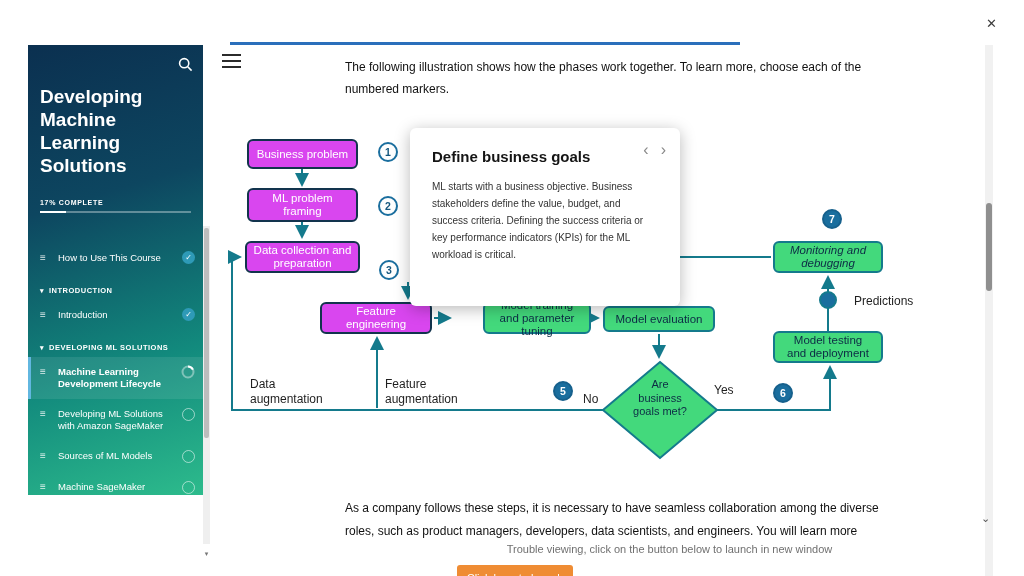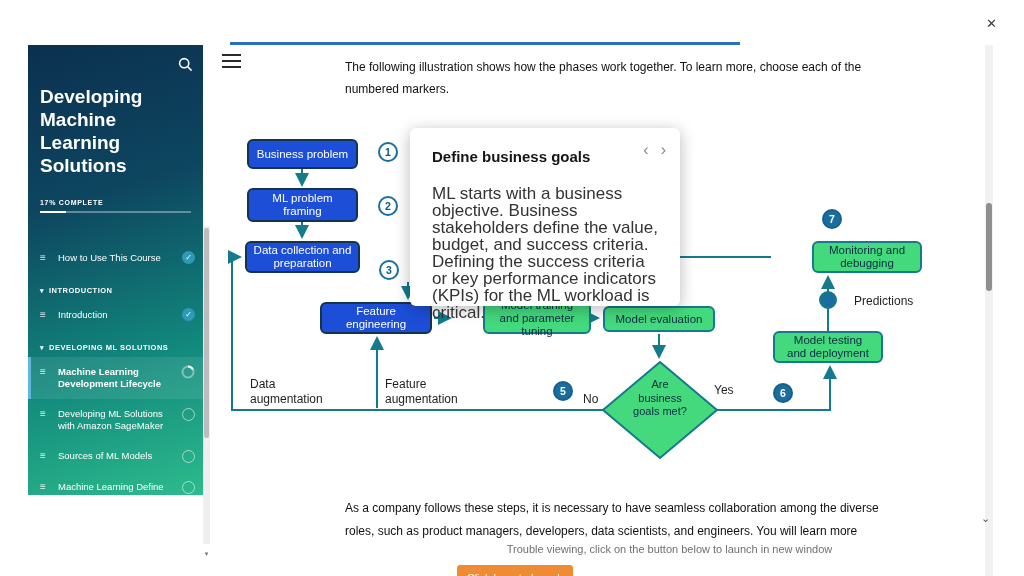--- a/index.html
+++ b/index.html
@@ -41,39 +41,39 @@
   
   .iframe-top-line{position:absolute;left:230px;top:42px;width:510px;height:3px;background:#2a6fbb;}
   .hamburger{position:absolute;left:222px;top:54px;width:19px;background:none;border:none;padding:0;cursor:pointer;}
   .hamburger .bar{height:2px;background:#2b2b2b;margin:0 0 4px;}
   .intro{position:absolute;left:345px;top:56px;font-size:12px;line-height:22px;color:#111;}
 
   
   .connectors{position:absolute;left:0;top:0;}
   .node{position:absolute;display:flex;align-items:center;justify-content:center;text-align:center;
         border-radius:6px;font-size:11.5px;line-height:13px;border:2px solid;box-sizing:border-box;}
-  .node.dark{background:#1d4ed8;border-color:#12344d;color:#fff;}
+  .node.dark{background:#d946ef;border-color:#12344d;color:#fff;}
   .node.green{background:#43d97c;border-color:#147a8c;color:#0d2b45;font-weight:500;}
   .marker{position:absolute;width:16px;height:16px;border-radius:50%;display:flex;align-items:center;
           justify-content:center;font-size:10.5px;font-weight:bold;cursor:pointer;z-index:3;}
   .marker.outline{background:#fdfefe;border:2px solid #1a6e9e;color:#15577e;}
   .marker.solid{background:#1a6e9e;border:2px solid #16608c;color:#fff;}
   .pred-dot{position:absolute;left:819px;top:291px;width:14px;height:14px;border-radius:50%;
             background:#1a6e9e;border:2px solid #147a8c;z-index:3;}
   .flow-label{position:absolute;font-size:12px;line-height:15px;color:#1f1f1f;}
   .decision-text{position:absolute;left:630px;top:378px;width:60px;text-align:center;font-size:11px;
                  line-height:13.5px;color:#0d2b45;font-weight:500;}
 
   
   .popup{position:absolute;left:410px;top:128px;width:270px;height:178px;background:#fff;border-radius:6px;
          box-shadow:0 3px 16px rgba(0,0,0,.28);z-index:10;box-sizing:border-box;}
   .popup h2{margin:20px 22px 0;font-size:15px;color:#151515;}
   .popup .nav{position:absolute;top:14px;right:14px;display:flex;gap:12px;}
   .popup .nav button{background:none;border:none;color:#8a8a8a;font-size:16px;line-height:16px;padding:0;cursor:pointer;}
-  .popup p{margin:20px 22px 0;font-size:17px;line-height:17px;color:#333;}
+  .popup p{margin:13px 22px 0;font-size:10px;line-height:17px;color:#333;}
 
   
   .outro{position:absolute;left:345px;font-size:12px;line-height:16px;color:#111;}
   .trouble{position:absolute;left:203px;top:543px;width:933px;text-align:center;font-size:11px;color:#707070;}
   .launch-btn{position:absolute;left:457px;top:565px;width:116px;height:26px;background:#ef8c33;border:none;
               border-radius:3px;color:#fff;font-size:11px;cursor:pointer;}
 
   
   .main-scroll{position:absolute;left:985px;top:45px;width:8px;height:531px;background:#f1f1f1;}
   .main-scroll .thumb{position:absolute;left:1px;top:158px;width:6px;height:88px;background:#8f8f8f;border-radius:3px;}
@@ -146,21 +146,21 @@
       </div>
 
       <div class="sb-item">
         <span class="licon">≡</span>
         <span class="label">Sources of ML Models</span>
         <span class="empty-circle"></span>
       </div>
 
       <div class="sb-item">
         <span class="licon">≡</span>
-        <span class="label">Machine Learning Define</span>
+        <span class="label">Machine SageMaker Models</span>
         <span class="empty-circle"></span>
       </div>
     </nav>
   </aside>
 
   <div class="sb-scroll">
     <div class="thumb"></div>
     <div class="dn">▾</div>
   </div>
 
@@ -198,21 +198,21 @@
       <polygon points="660,362 717,410 660,458 603,410" fill="#43d97c" stroke="#147a8c"></polygon>
     </g>
   </svg>
 
   <div class="node dark" style="left:247px;top:139px;width:111px;height:30px;">Business problem</div>
   <div class="node dark" style="left:245px;top:241px;width:115px;height:32px;padding:0 6px;">Data collection and preparation</div>
   <div class="node dark" style="left:247px;top:188px;width:111px;height:34px;padding:0 8px;">ML problem framing</div>
   <div class="node dark" style="left:320px;top:302px;width:112px;height:32px;padding:10px 6px;">Feature engineering</div>
   <div class="node green" style="left:455px;top:302px;width:108px;height:32px;padding:0 5px;margin-left:28px;">Model training and parameter tuning</div>
   <div class="node green" style="left:603px;top:306px;width:112px;height:26px;">Model evaluation</div>
-  <div class="node green" style="left:812px;top:241px;width:110px;height:32px;padding:0 10px;">Monitoring and debugging</div>
+  <div class="node green" style="left:773px;top:241px;width:110px;height:32px;padding:0 10px;font-style:italic;">Monitoring and debugging</div>
   <div class="node green" style="left:773px;top:331px;width:110px;height:32px;padding:0 10px;text-align:center;">Model testing and deployment</div>
   <div class="decision-text">Are business goals met?</div>
 
   <div class="marker outline" style="left:378px;top:142px;">1</div>
   <div class="marker outline" style="left:378px;top:196px;">2</div>
   <div class="marker outline" style="left:379px;top:260px;">3</div>
   <div class="marker solid" style="left:553px;top:381px;">5</div>
   <div class="marker solid" style="left:773px;top:383px;">6</div>
   <div class="marker solid" style="left:822px;top:209px;">7</div>
 

